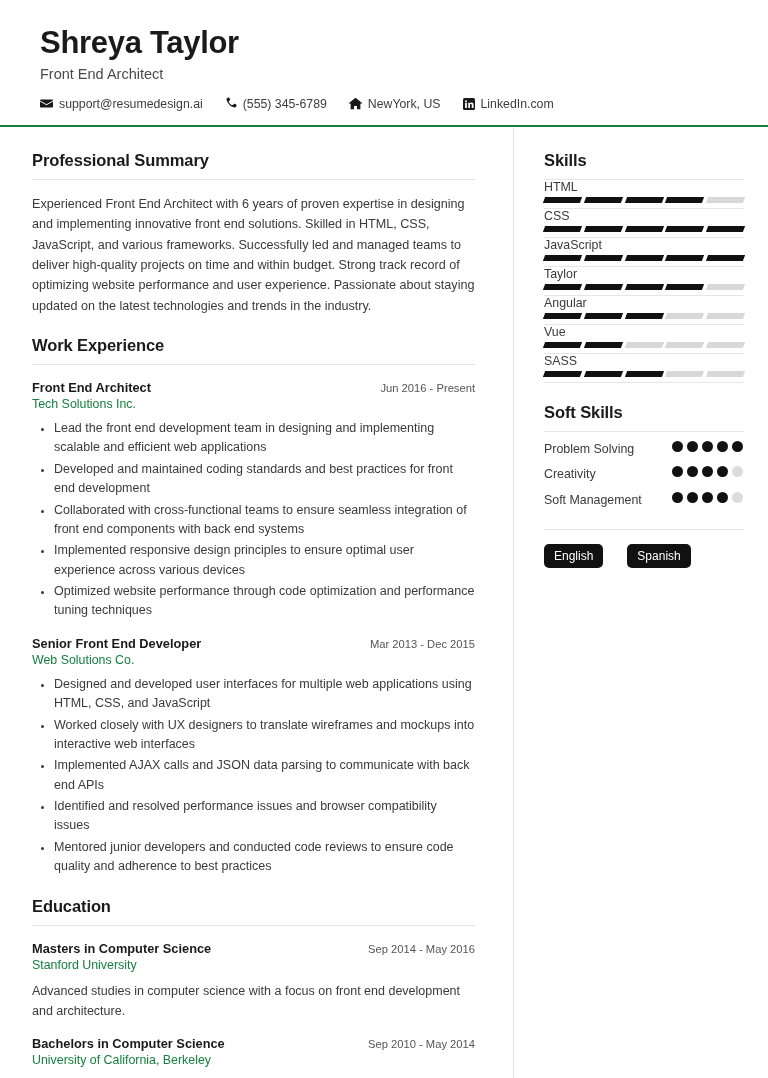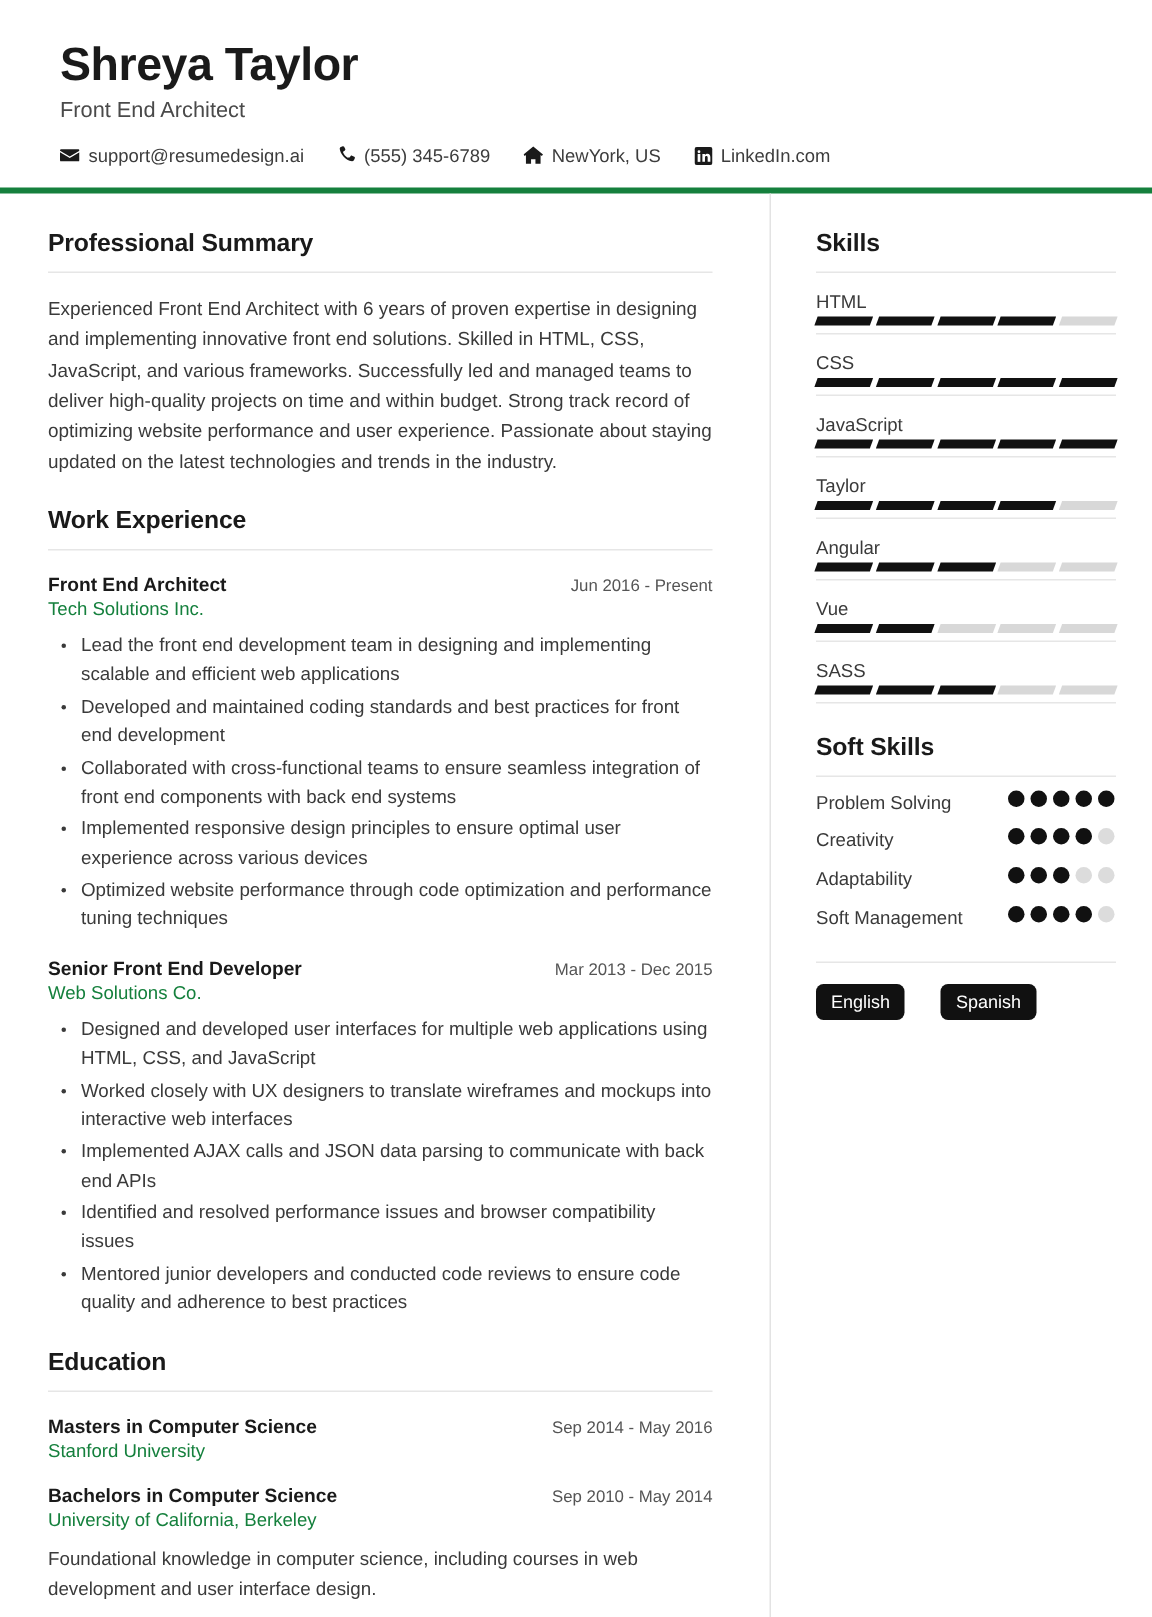--- a/index.html
+++ b/index.html
@@ -6,21 +6,21 @@
   html, body {
     width: 768px; height: 1078px;
     background: #ffffff;
     font-family: "Liberation Sans", sans-serif;
     color: #333333;
     -webkit-font-smoothing: antialiased;
   }
   .page { width: 768px; height: 1078px; position: relative; overflow: hidden; background:#fff; }
 
   
-  .header { padding: 26px 40px 14px 40px; border-bottom: 4px solid #15803d; }
+  .header { padding: 26px 40px 14px 40px; border-bottom: 2px solid #15803d; }
   .name {
     font-size: 31px; font-weight: 700; letter-spacing: -0.3px;
     color: #1a1a1a; line-height: 1.12;
   }
   .title { font-size: 14.5px; color: #4a4a4a; margin-top: 5px; font-weight: 400; }
   .contact-row {
     margin-top: 15px; display: flex; align-items: center; flex-wrap: wrap;
     gap: 0px; font-size: 12.3px; color: #3d3d3d;
   }
   .contact-item { display: flex; align-items: center; margin-right: 22px; }
@@ -52,21 +52,21 @@
   .entry-date { font-size: 11.2px; color: #555; white-space: nowrap; padding-left: 10px; }
   .entry-org { font-size: 12.4px; color: #15803d; margin-top: 2px; }
   .entry-desc { font-size: 12.5px; line-height: 1.6; color: #3a3a3a; margin-top: 9px; }
   ul.bullets { margin: 8px 0 0 0; padding-left: 22px; }
   ul.bullets li {
     font-size: 12.5px; line-height: 1.55; color: #3a3a3a; margin-bottom: 2px;
   }
   ul.bullets li::marker { font-size: 11px; }
 
   
-  .skill { margin-top: 12px; }
+  .skill { margin-top: 0; }
   .skill-name { font-size: 12.4px; color: #3a3a3a; }
   .skill-bar { display: flex; gap: 4px; margin-top: 3px; }
   .seg {
     flex: 1 1 0; height: 6px; background: #d8d8d8;
     transform: skewX(-20deg);
   }
   .seg.on { background: #111111; }
   .skill-rule { height: 1px; background: #e6e6e6; margin-top: 5px; }
 
   
@@ -183,20 +183,21 @@
       <div class="sec">
         <div class="sec-h">Education</div>
         <div class="sec-rule"></div>
         <div id="edu-entries">
             <div class="entry">
               <div class="entry-top">
                 <div class="entry-role">Masters in Computer Science</div>
                 <div class="entry-date">Sep 2014 - May 2016</div>
               </div>
               <div class="entry-org">Stanford University</div>
+              <div class="entry-desc">Advanced studies in computer science with a focus on front end development and architecture.</div>
             </div>
             <div class="entry">
               <div class="entry-top">
                 <div class="entry-role">Bachelors in Computer Science</div>
                 <div class="entry-date">Sep 2010 - May 2014</div>
               </div>
               <div class="entry-org">University of California, Berkeley</div>
               <div class="entry-desc">Foundational knowledge in computer science, including courses in web development and user interface design.</div>
             </div>
           </div>
@@ -310,30 +311,20 @@
               <div class="soft-name">Creativity</div>
               <div class="soft-dots">
                 <span class="dot on"></span>
                 <span class="dot on"></span>
                 <span class="dot on"></span>
                 <span class="dot on"></span>
                 <span class="dot"></span>
               </div>
             </div>
             <div class="soft-row">
-              <div class="soft-name">Adaptability</div>
-              <div class="soft-dots">
-                <span class="dot on"></span>
-                <span class="dot on"></span>
-                <span class="dot on"></span>
-                <span class="dot"></span>
-                <span class="dot"></span>
-              </div>
-            </div>
-            <div class="soft-row">
               <div class="soft-name">Soft Management</div>
               <div class="soft-dots">
                 <span class="dot on"></span>
                 <span class="dot on"></span>
                 <span class="dot on"></span>
                 <span class="dot on"></span>
                 <span class="dot"></span>
               </div>
             </div>
           </div>

